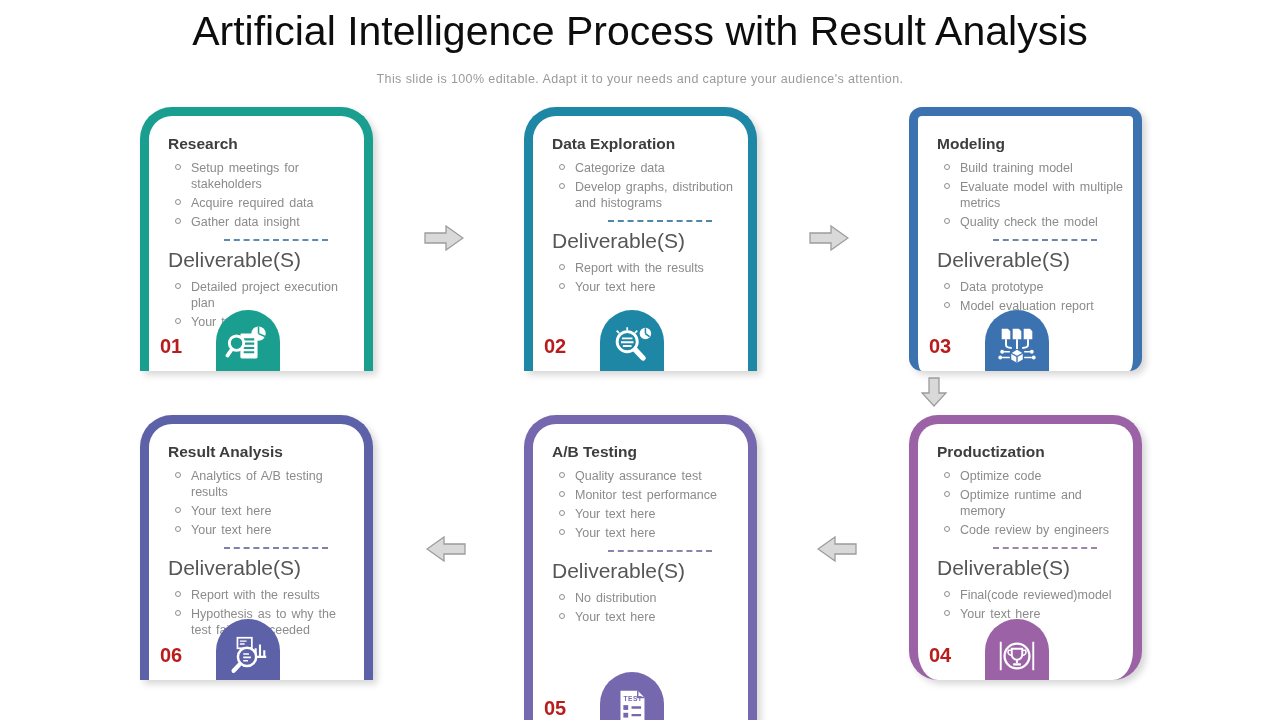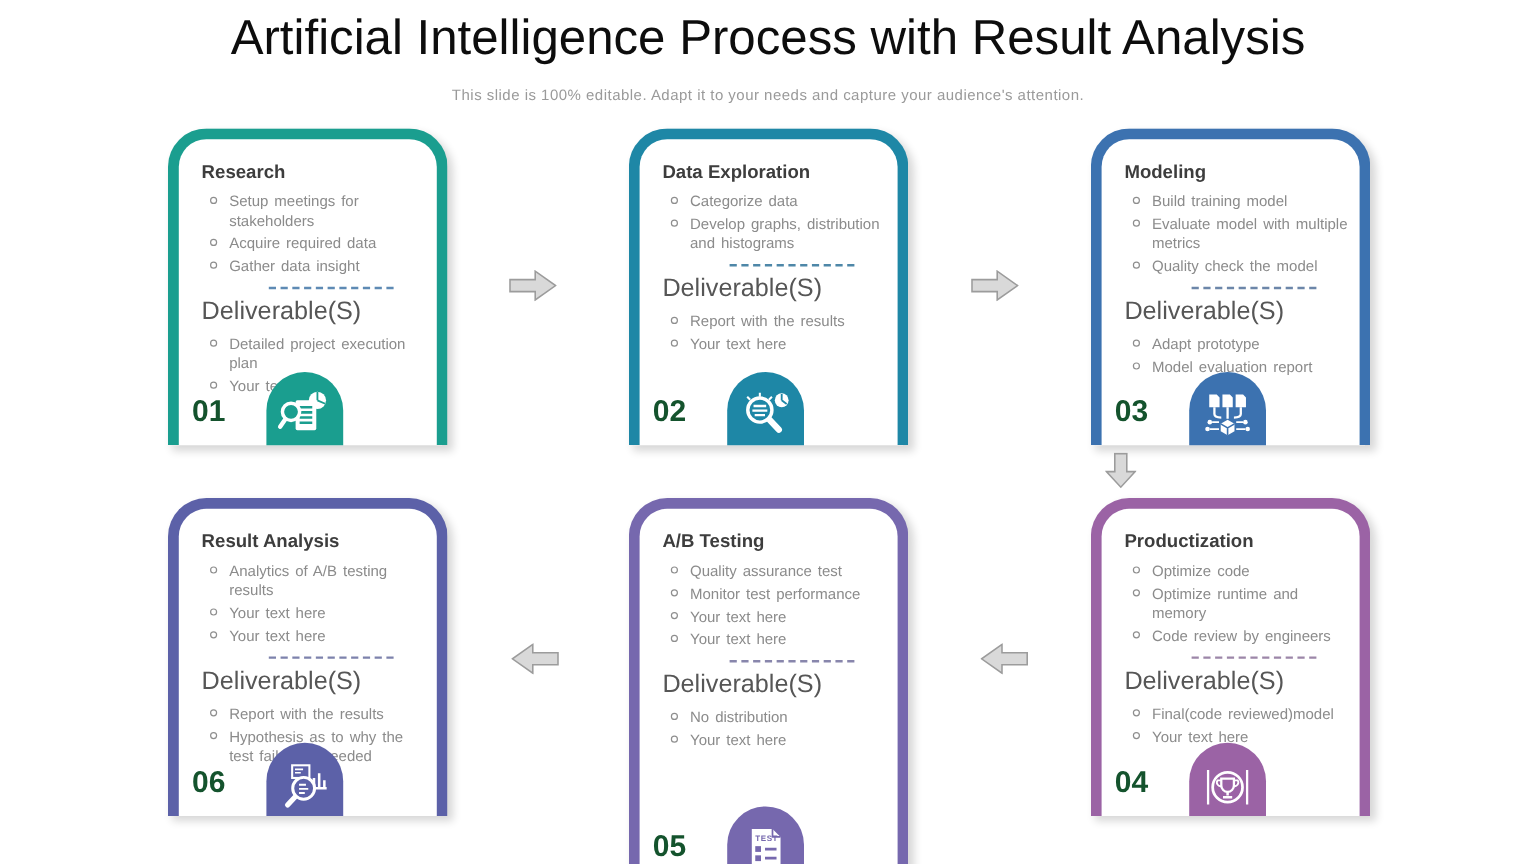--- a/index.html
+++ b/index.html
@@ -16,21 +16,21 @@
   .card-body{position:relative;height:100%;box-sizing:border-box;padding:14px 10px 0 19px;}
   .card-title{margin:5px 0 7px;font-size:15.5px;font-weight:700;color:#3d3d3d;}
   .bullets{list-style:none;margin:0;padding:0;}
   .bullets li{display:flex;margin:0 0 3px 0;}
   .marker{flex:0 0 auto;width:6px;height:6px;border:1.5px solid #8e8e8e;border-radius:50%;
           box-sizing:border-box;margin:4px 10px 0 7px;}
   .btext{font-size:12.5px;line-height:1.28;color:#8b8b8b;word-spacing:1.5px;}
   .divider{width:104px;border:none;border-top:2px dashed #7d8fb0;margin:9px 0 7px 56px;}
   .deliverable-label{font-size:21px;font-weight:400;color:#565656;margin:0 0 7px 0;}
   .card-footer{position:absolute;left:0;right:0;bottom:0;display:flex;align-items:flex-end;}
-  .card-number{font-size:25px;font-weight:700;color:#14532d;margin:0 0 13px 11px;}
+  .card-number{font-size:20px;font-weight:700;color:#b91c1c;margin:0 0 13px 11px;}
   .icon-arch{margin-left:34px;width:64px;height:61px;border-radius:32px 32px 0 0;
              display:flex;justify-content:center;align-items:flex-end;}
   .icon-arch svg{display:block;margin-bottom:2px;}
   
   .arrow{position:absolute;line-height:0;}
 </style>
 </head>
 <body>
 
 <div class="stage">
@@ -118,21 +118,21 @@
     <path d="M38 11 V5.5 M38 11 L42.3 14.3" stroke="currentColor" stroke-width="1.6" fill="none"></path>
     <path d="M8 8 l2.6 2.6 M19 4.5 v3.4 M29.5 8 l-2.6 2.6" stroke="#fff" stroke-width="1.8" fill="none"></path>
     <circle cx="19" cy="19.5" r="10.5" fill="none" stroke="#fff" stroke-width="3"></circle>
     <path d="M13.5 16 h11 M12.5 20 h13 M14.5 24 h9" stroke="#fff" stroke-width="2" fill="none"></path>
     <line x1="27.5" y1="28" x2="35.5" y2="36.5" stroke="#fff" stroke-width="5.5" stroke-linecap="round"></line>
   </svg>
             </div>
       </div>
     </div>
   </div>
-      <div class="card" style="left: 909px; top: 107px; height: 264px; border-color: rgb(60, 114, 176); color: rgb(60, 114, 176);">
+      <div class="card" style="left: 909px; top: 107px; height: 264px; border-color: rgb(60, 114, 176); color: rgb(60, 114, 176); border-radius: 13px;">
     <div class="card-body">
       <h3 class="card-title">Modeling</h3>
       <ul class="bullets task-list">
             <li>
               <span class="marker"></span>
               <span class="btext">Build training model</span>
             </li>
             <li>
               <span class="marker"></span>
               <span class="btext">Evaluate model with multiple metrics</span>
@@ -140,21 +140,21 @@
             <li>
               <span class="marker"></span>
               <span class="btext">Quality check the model</span>
             </li>
           </ul>
       <hr class="divider" style="border-color: rgb(108, 134, 169);">
       <div class="deliverable-label">Deliverable(S)</div>
       <ul class="bullets deliverable-list">
             <li>
               <span class="marker"></span>
-              <span class="btext">Adapt prototype</span>
+              <span class="btext">Data prototype</span>
             </li>
             <li>
               <span class="marker"></span>
               <span class="btext">Model evaluation report</span>
             </li>
           </ul>
       <div class="card-footer">
         <span class="card-number">03</span>
         <div class="icon-arch" style="background: rgb(60, 114, 176);">
               <svg width="46" height="44" viewBox="0 0 48 46">
@@ -165,21 +165,21 @@
     <circle cx="8.5" cy="28" r="2" fill="#fff"></circle>
                 <circle cx="6.5" cy="34" r="2" fill="#fff"></circle>
     <circle cx="39.5" cy="28" r="2" fill="#fff"></circle>
                 <circle cx="41.5" cy="34" r="2" fill="#fff"></circle>
     <path d="M10.5 28 h6 M8.5 34 h8 M37.5 28 h-6 M39.5 34 h-8" stroke="#fff" stroke-width="1.5" fill="none"></path>
   </svg>
             </div>
       </div>
     </div>
   </div>
-      <div class="card" style="left: 909px; top: 415px; height: 265px; border-color: rgb(155, 99, 165); color: rgb(155, 99, 165);">
+      <div class="card" style="left: 909px; top: 415px; height: 265px; border-color: rgb(155, 99, 165); color: rgb(155, 99, 165); border-radius: 29px;">
     <div class="card-body">
       <h3 class="card-title">Productization</h3>
       <ul class="bullets task-list">
             <li>
               <span class="marker"></span>
               <span class="btext">Optimize code</span>
             </li>
             <li>
               <span class="marker"></span>
               <span class="btext">Optimize runtime and memory</span>

